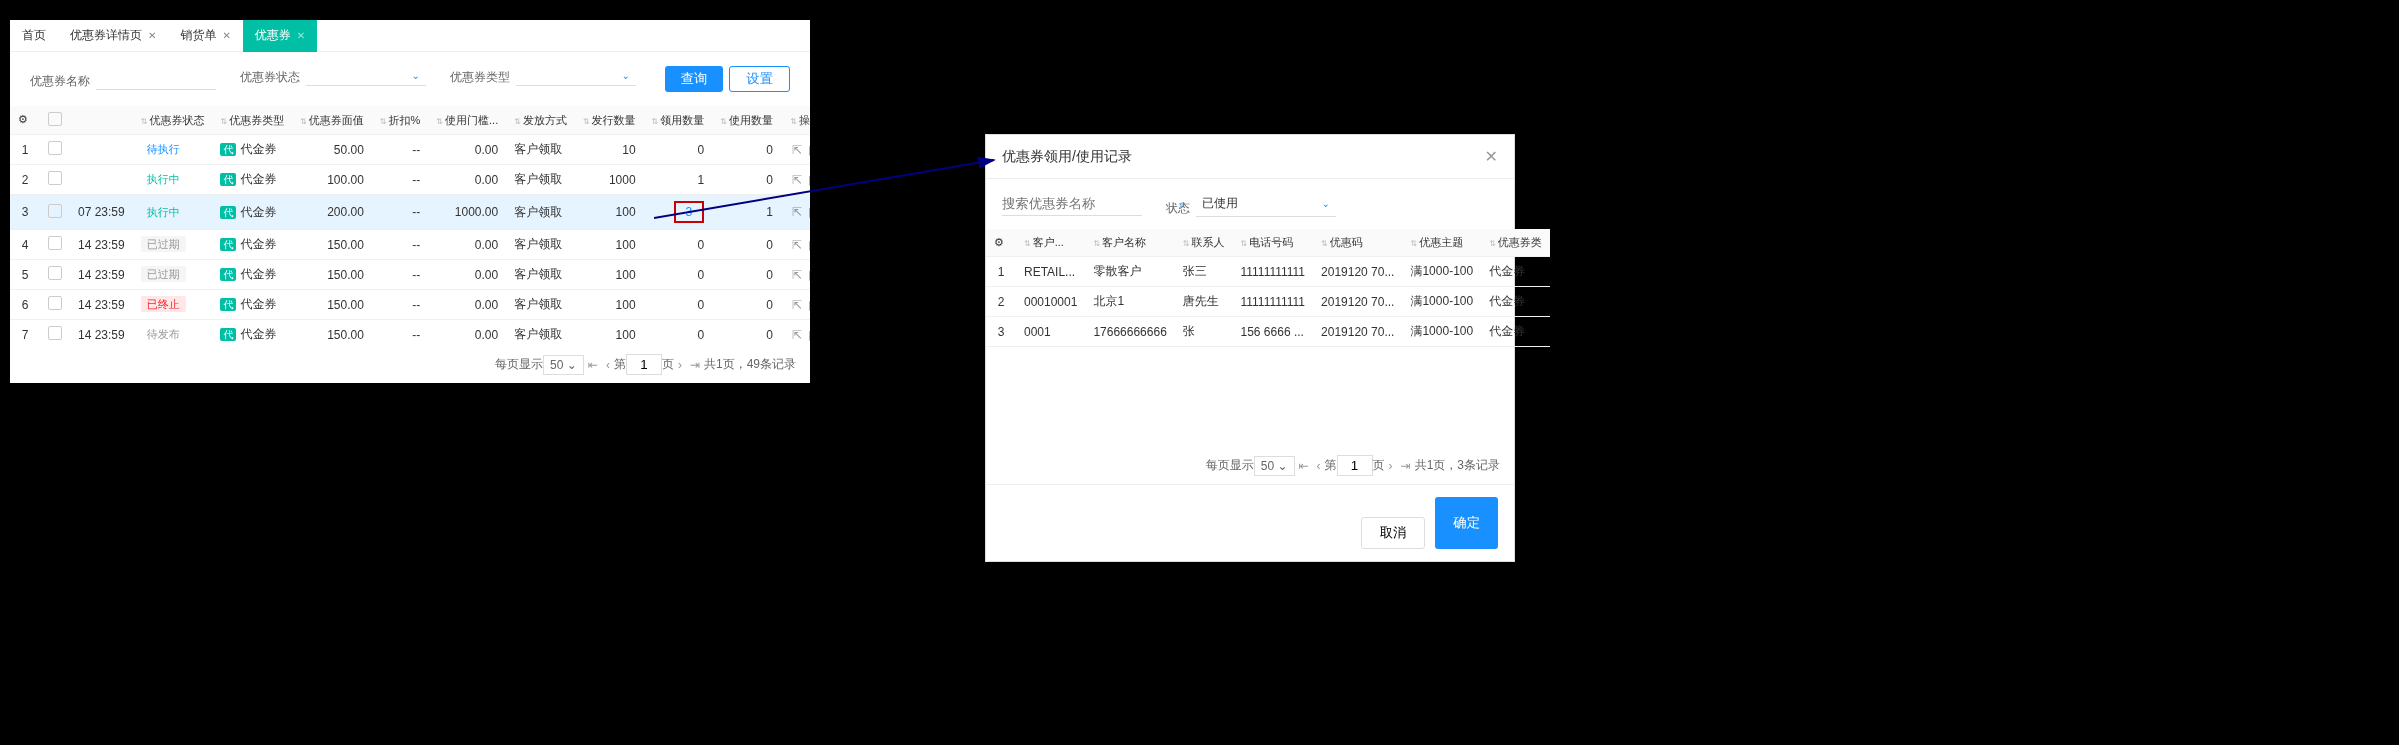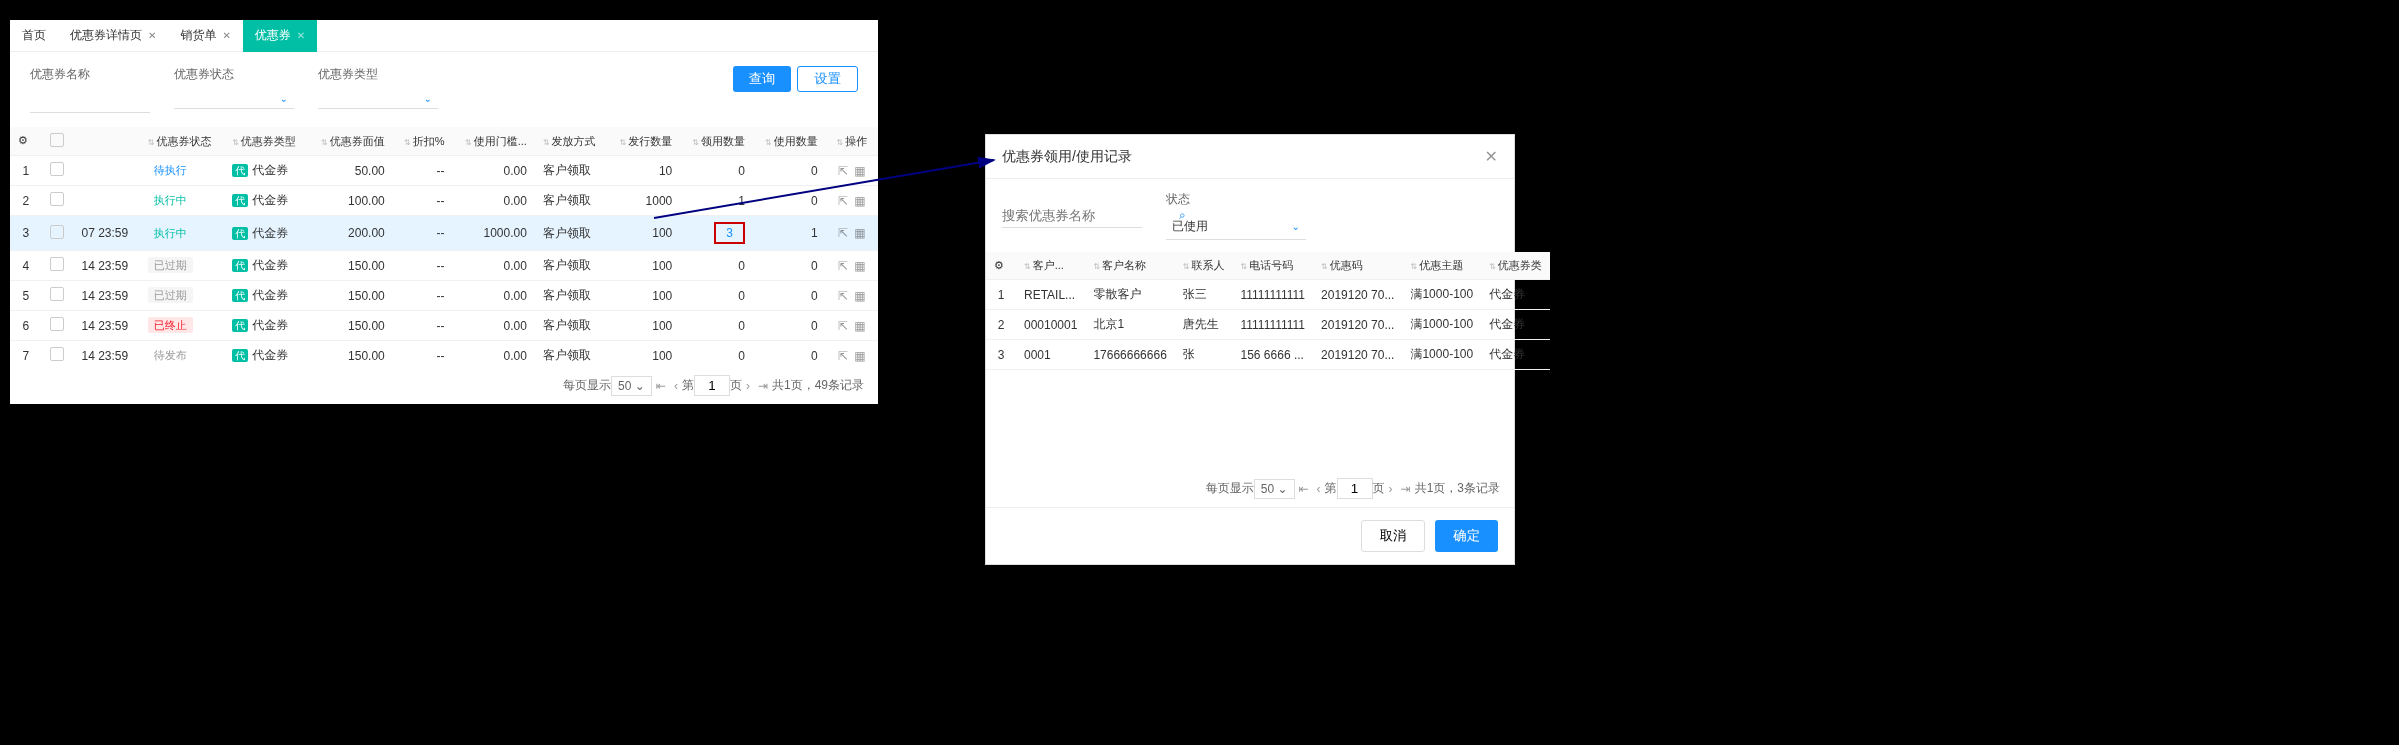--- a/index.html
+++ b/index.html
@@ -1,29 +1,29 @@
 <!DOCTYPE html>
 <html><head>
 <meta charset="utf-8">
 <style>
 * { margin: 0; padding: 0; box-sizing: border-box; font-family: -apple-system, "Microsoft YaHei", sans-serif; }
 body { background: #000; width: 2399px; height: 745px; position: relative; font-size: 12px; color: #333; }
-.panel-left { position: absolute; left: 10px; top: 20px; width: 868px; background: #fff; }
+.panel-left { position: absolute; left: 10px; top: 20px; width: 800px; background: #fff; }
 .panel-right { position: absolute; left: 985px; top: 134px; width: 530px; background: #fff; border: 1px solid #ddd; }
 .tabs { display: flex; border-bottom: 1px solid #eee; height: 32px; align-items: center; }
 .tab { padding: 0 12px; height: 32px; display: flex; align-items: center; gap: 6px; cursor: pointer; }
 .tab.active { background: #00bfa5; color: #fff; }
 .tab-close { font-size: 10px; opacity: 0.6; }
 .title-row { display: flex; justify-content: space-between; align-items: center; padding: 10px 14px; border-bottom: 1px solid #eee; }
 .title { font-size: 16px; font-weight: 600; }
 .title-actions { display: flex; gap: 8px; align-items: center; }
 .link-btn { color: #999; cursor: pointer; }
 .btn-primary { background: #1890ff; color: #fff; padding: 4px 10px; border-radius: 3px; cursor: pointer; border: none; }
 .filters { display: flex; gap: 24px; padding: 14px 20px; align-items: flex-start; }
-.filter { display: flex; align-items: flex-start; gap: 6px; flex-direction: column; }
+.filter { display: flex; align-items: flex-end; gap: 6px; }
 .filter label { color: #666; }
 .filter input, .filter .select { border: none; border-bottom: 1px solid #ddd; padding: 4px 6px; width: 120px; background: transparent; }
 .filter .select { display: flex; justify-content: space-between; align-items: center; cursor: pointer; }
 .filter-buttons { display: flex; flex-direction: row; gap: 6px; margin-left: auto; }
 .btn-search { background: #1890ff; color: #fff; border: none; padding: 4px 16px; border-radius: 3px; cursor: pointer; }
 .btn-setting { background: #fff; color: #1890ff; border: 1px solid #1890ff; padding: 3px 16px; border-radius: 3px; cursor: pointer; }
 table { width: 100%; border-collapse: collapse; }
 th, td { padding: 6px 8px; text-align: left; border-bottom: 1px solid #f0f0f0; white-space: nowrap; overflow: hidden; text-overflow: ellipsis; }
 th { background: #fafafa; font-weight: 500; color: #333; font-size: 11px; position: relative; }
 .sort-icon { color: #bbb; font-size: 8px; margin-right: 2px; display: inline-block; }
@@ -46,21 +46,21 @@
 .page-btn { color: #999; cursor: pointer; padding: 0 4px; }
 .pg-select { border: 1px solid #ddd; padding: 2px 6px; }
 .modal-header { display: flex; justify-content: space-between; align-items: center; padding: 12px 16px; border-bottom: 1px solid #eee; }
 .modal-title { font-size: 14px; font-weight: 500; }
 .modal-close { cursor: pointer; color: #999; font-size: 16px; }
 .modal-filters { display: flex; gap: 24px; padding: 12px 16px; align-items: center; }
 .search-wrap { display: flex; align-items: center; border-bottom: 1px solid #ddd; width: 140px; }
 .search-wrap input { border: none; flex: 1; padding: 4px 0; outline: none; }
 .search-wrap .sicon { color: #1890ff; }
 .modal-footer { display: flex; justify-content: flex-end; gap: 10px; padding: 12px 16px; border-top: 1px solid #eee; }
-.btn-default { background: #fff; border: 1px solid #ddd; padding: 6px 18px; border-radius: 3px; cursor: pointer; }
+.btn-default { background: #fff; border: 1px solid #ddd; padding: 6px 18px; border-radius: 3px; cursor: pointer; margin-top: 20px; }
 .btn-confirm { background: #1890ff; color: #fff; border: none; padding: 6px 18px; border-radius: 3px; cursor: pointer; }
 .gear-icon { width: 14px; height: 14px; display: inline-block; }
 svg.arrow { position: absolute; pointer-events: none; }
 .table-wrap { max-height: 240px; overflow: hidden; }
 .chevron { color: #1890ff; font-size: 10px; }
 </style>
 </head>
 <body>
 
 <div class="panel-left">

